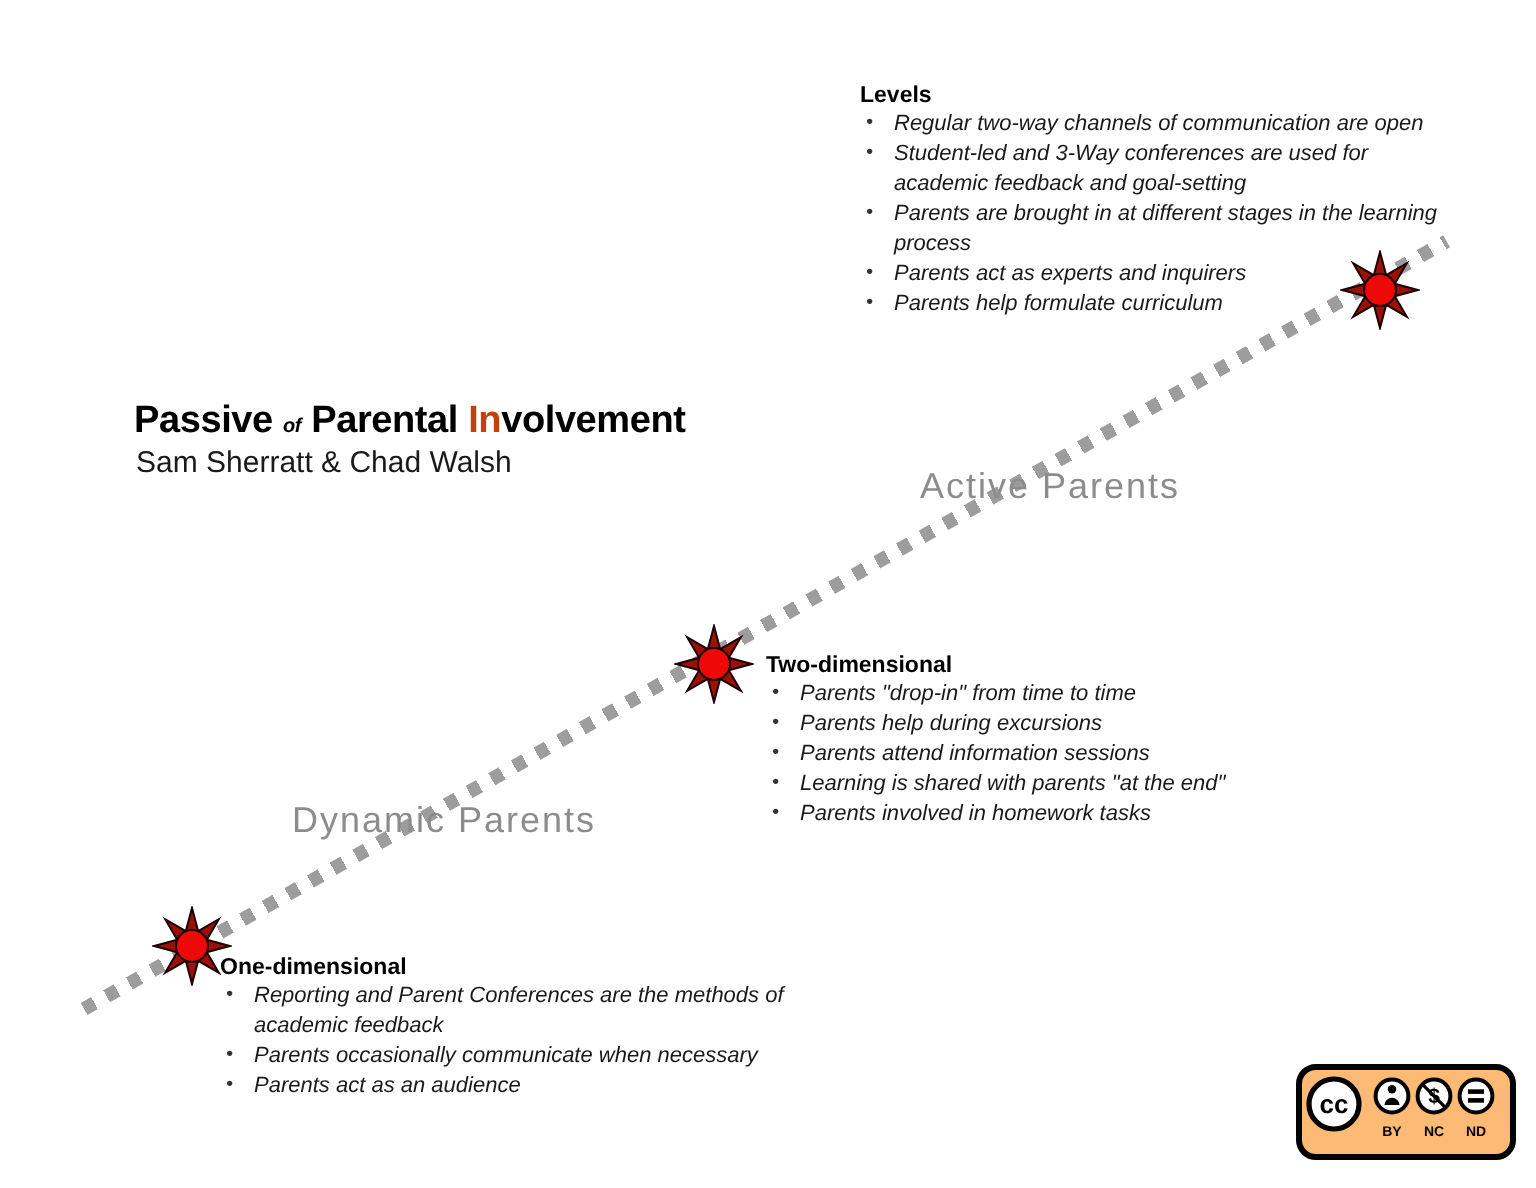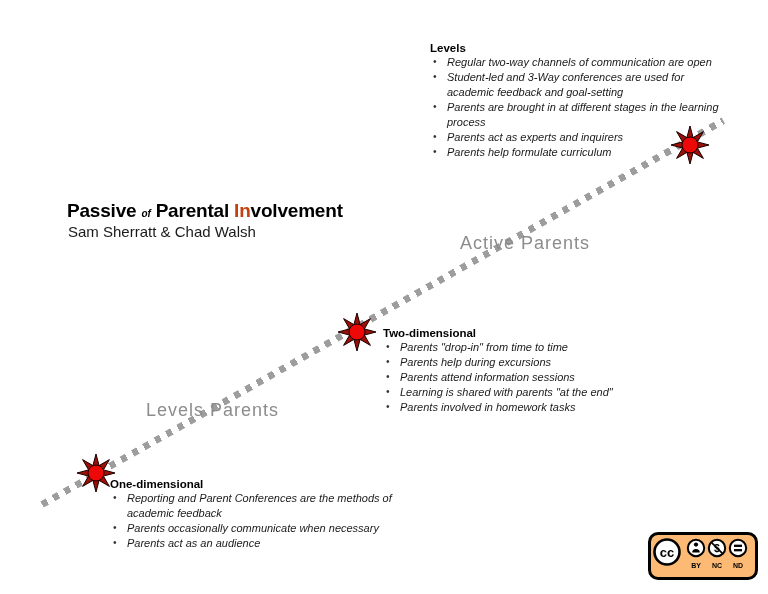--- a/index.html
+++ b/index.html
@@ -64,21 +64,21 @@
     background:#fdba74;
   }
 </style>
 </head>
 <body>
 
 <div class="stage">
 
   <div class="dotted-line"></div>
 
-  <div class="axis-label passive">Levels Parents</div>
+  <div class="axis-label passive">Dynamic Parents</div>
   <div class="axis-label active">Active Parents</div>
 
   <div class="title-block">
     <h1><span>Passive</span> <span class="title-of">of</span> <span>Parental </span><span class="title-accent">In</span><span>volvement</span></h1>
     <div class="subtitle">Sam Sherratt &amp; Chad Walsh</div>
   </div>
 
   <svg class="marker m1" viewBox="0 0 40 40">
     <polygon points="20,1 23.1,12.6 33.4,6.6 27.4,16.9 39,20 27.4,23.1 33.4,33.4 23.1,27.4 20,39 16.9,27.4 6.6,33.4 12.6,23.1 1,20 12.6,16.9 6.6,6.6 16.9,12.6" fill="#9b1007" stroke="#1a0000" stroke-width="1"></polygon>
     <circle cx="20" cy="20" r="8" fill="#ee0808" stroke="#1a0000" stroke-width="1"></circle>

